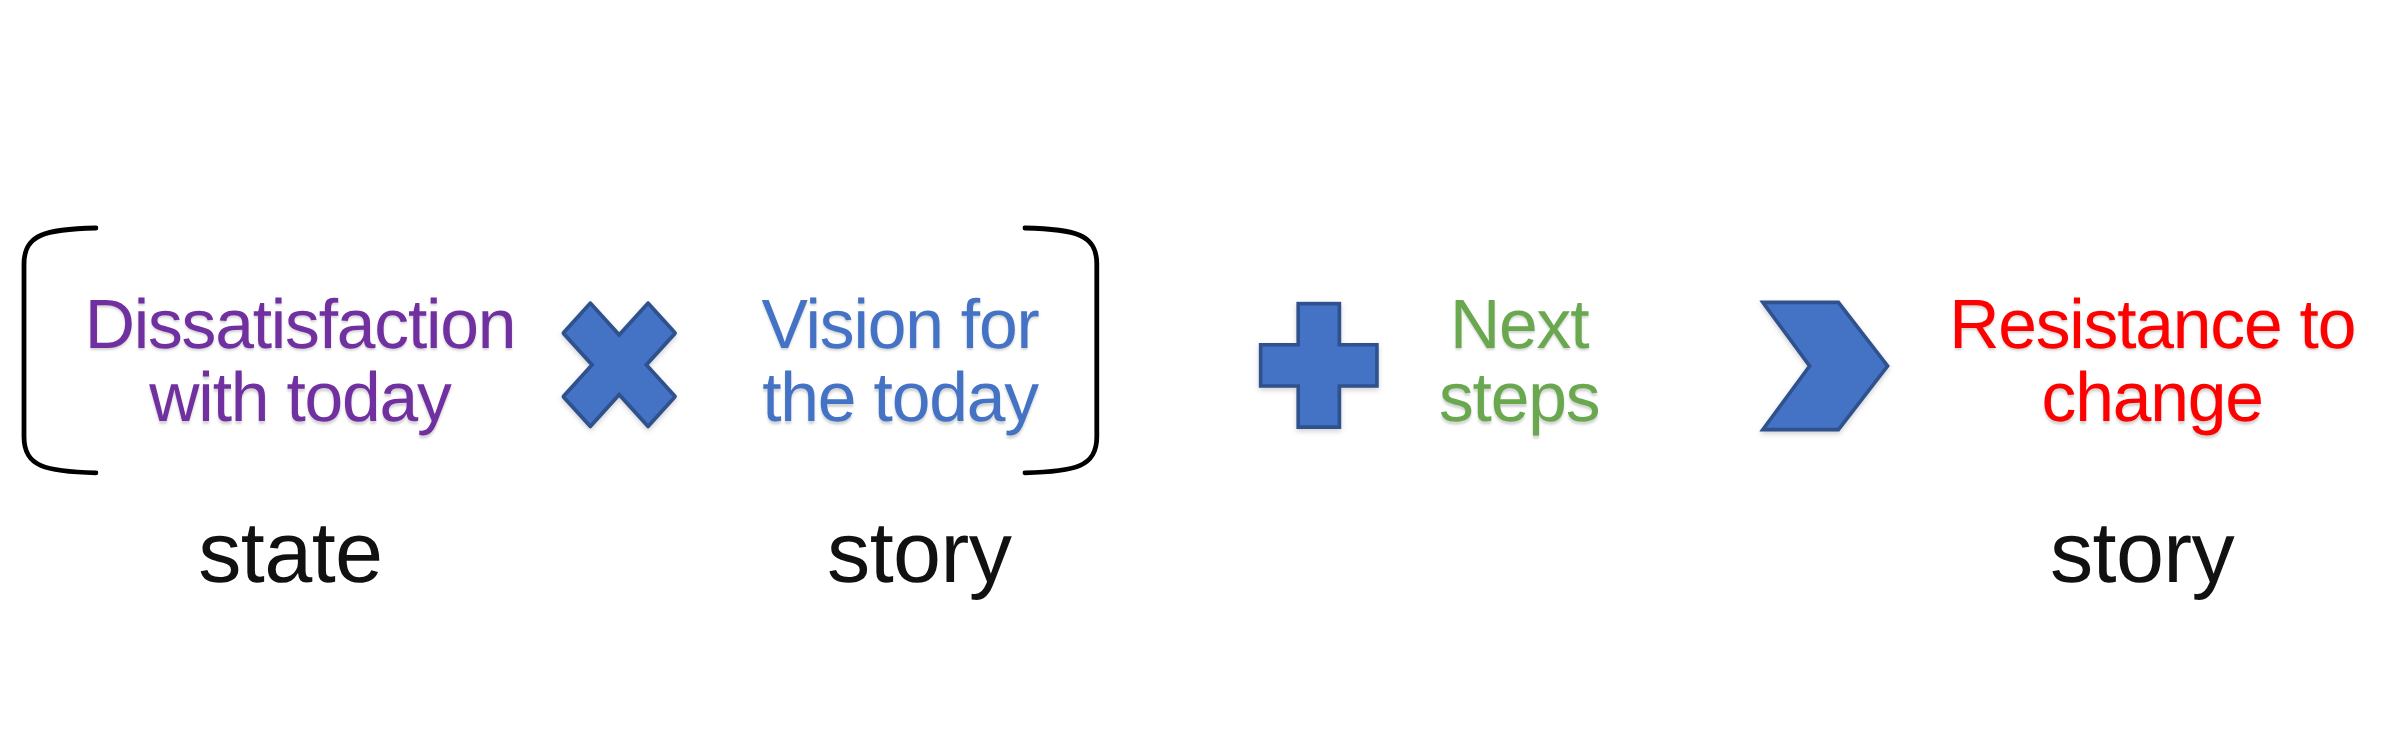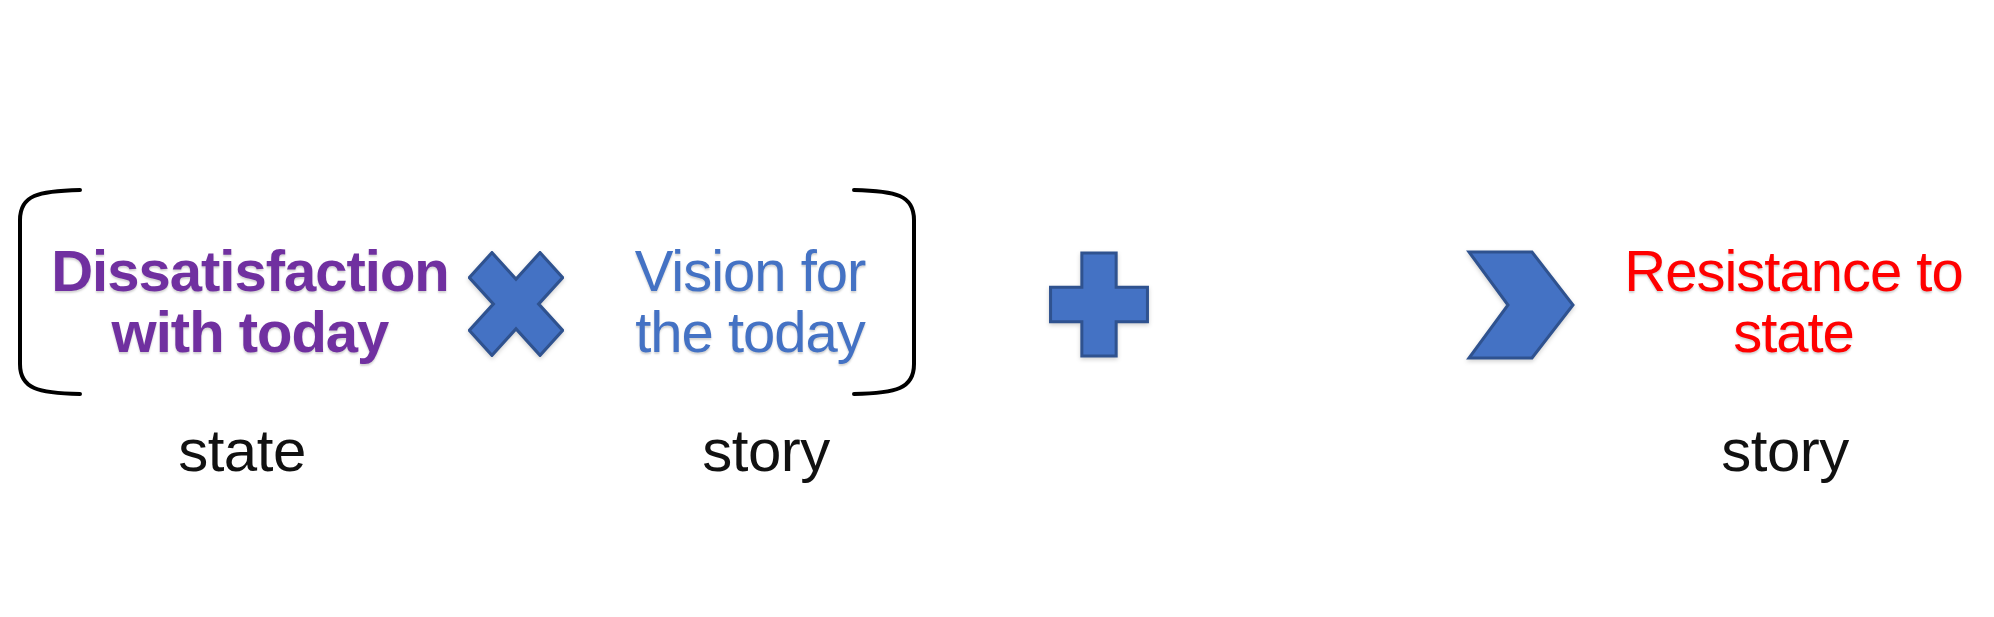--- a/index.html
+++ b/index.html
@@ -19,21 +19,21 @@
     position: absolute;
     top: 240px;
     font-size: 58px;
     line-height: 61px;
     letter-spacing: -1px;
     text-align: center;
     font-weight: 400;
     text-shadow: 0 2px 2px rgba(110,110,110,0.30);
     white-space: normal;
   }
-  .term-purple { color: var(--purple); font-weight: bold; }
+  .term-purple { color: var(--purple); }
   .term-blue   { color: var(--blue); }
   .term-green  { color: var(--green); }
   .term-red    { color: var(--red); }
 
   .shape {
     position: absolute;
     display: block;
   }
   .shape polygon, .shape path.fill {
     fill: var(--shape-fill);
@@ -49,23 +49,23 @@
   }
   .bracket path {
     fill: none;
     stroke: var(--bracket-stroke);
     stroke-width: 4;
     stroke-linecap: round;
   }
 
   .axis-label {
     position: absolute;
-    top: 422px;
+    top: 432px;
     width: 200px;
-    font-size: 60px;
+    font-size: 72px;
     line-height: 58px;
     text-align: center;
     color: var(--label-text);
     font-weight: 400;
     letter-spacing: -0.5px;
   }
 
   
   #bracket-left   { left: 10px;  width: 72px;  height: 212px; }
   #bracket-right  { left: 852px; width: 72px;  height: 212px; }
@@ -101,26 +101,27 @@
   <div id="term-vision" class="term term-blue">Vision for the today</div>
 
   <svg id="bracket-right" class="bracket" viewBox="0 0 72 212" xmlns="http://www.w3.org/2000/svg">
     <path d="M 2 4 C 44 5 62 9 62 34 L 62 178 C 62 203 44 207 2 208"></path>
   </svg>
 
   <svg id="plus-shape" class="shape" viewBox="0 0 100 106" xmlns="http://www.w3.org/2000/svg">
     <polygon points="33,2 67,2 67,36 98,36 98,70 67,70 67,104 33,104 33,70 2,70 2,36 33,36"></polygon>
   </svg>
 
+  <div id="term-next-steps" class="term term-green">Next steps</div>
 
   <svg id="chevron-shape" class="shape" viewBox="0 0 110 112" xmlns="http://www.w3.org/2000/svg">
     <polygon points="3,3 66,3 107,56 66,109 3,109 42,56"></polygon>
   </svg>
 
-  <div id="term-resistance" class="term term-red">Resistance to state</div>
+  <div id="term-resistance" class="term term-red">Resistance to change</div>
 
   <div id="label-state" class="axis-label">state</div>
 
   <div id="label-story-vision" class="axis-label">story</div>
 
 
   <div id="label-story-resistance" class="axis-label">story</div>
 
 </div>
 

